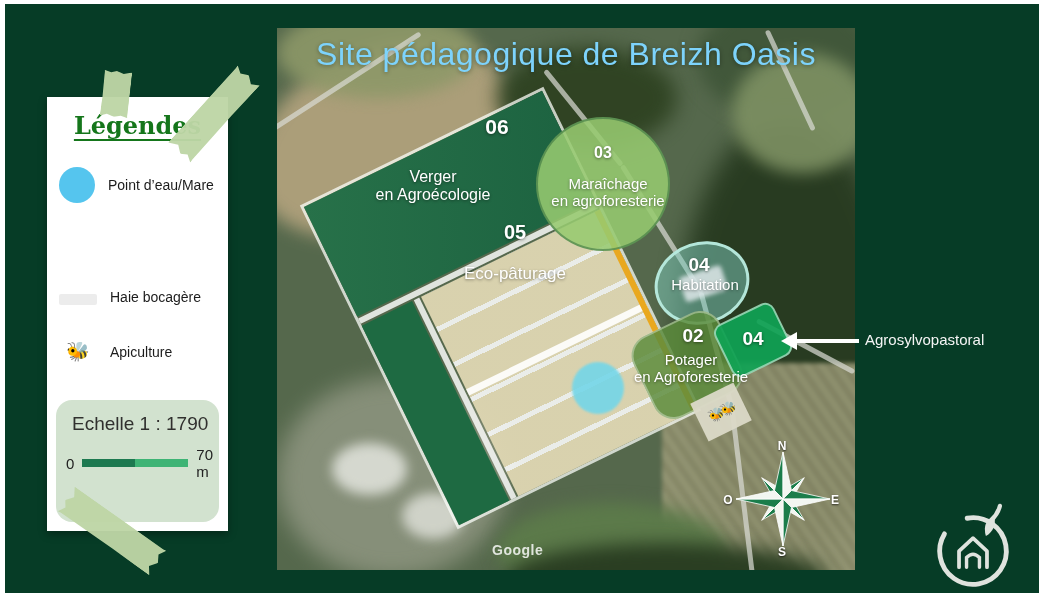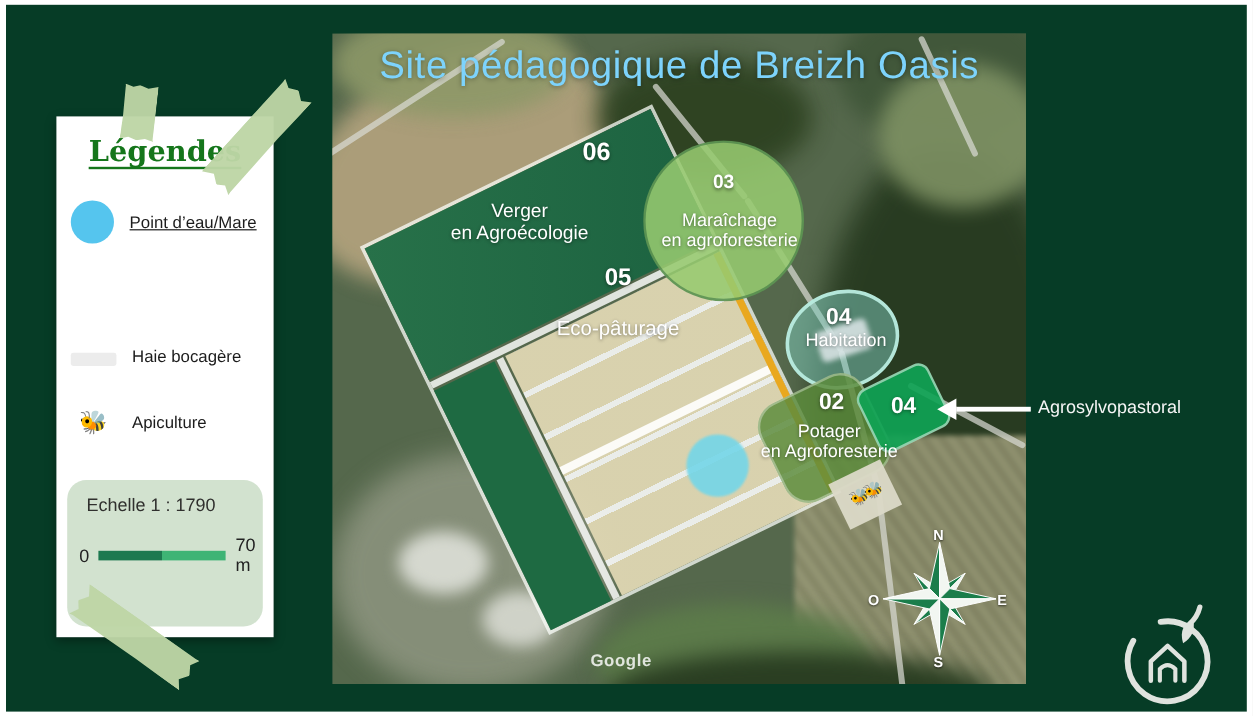--- a/index.html
+++ b/index.html
@@ -64,21 +64,21 @@
   
   .panel { position:absolute; left:42px; top:93px; width:181px; height:434px; background:#ffffff; box-shadow:0 3px 8px rgba(0,0,0,.35); }
   .panel-title { position:absolute; left:0; top:14px; width:100%; text-align:center;
                  font-family:"DejaVu Serif", serif; font-weight:bold; font-size:24px; color:#15761b;
                  text-decoration:underline; text-underline-offset:5px; }
   .lg-row { position:absolute; left:12px; display:flex; align-items:center; gap:13px; color:#1c1c1c; font-size:14px; }
   .sw-circle { width:36px; height:36px; border-radius:50%; flex:0 0 auto; }
   .sw-bar { width:38px; height:11px; border-radius:2px; flex:0 0 auto; }
   .sw-bee { width:38px; text-align:center; font-size:19px; flex:0 0 auto; }
   .scalebox { position:absolute; left:9px; top:303px; width:163px; height:122px; background:#d2e2cf; border-radius:16px; }
-  .scale-text { position:absolute; left:16px; top:13px; font-size:15px; color:#30302e; }
+  .scale-text { position:absolute; left:16px; top:13px; font-size:19px; color:#30302e; }
   .scale-row { position:absolute; left:10px; top:46px; display:flex; align-items:center; gap:8px; font-size:15px; color:#222; }
   .scale-seg { width:53px; height:8px; }
 
   
   .tape { position:absolute; background:#bdd5a6; opacity:.96;
           clip-path:polygon(3% 0,97% 2%,100% 0,96% 25%,100% 50%,95% 75%,100% 100%,60% 97%,3% 98%,0 100%,4% 75%,0 55%,5% 30%,0 0); }
   .tape-a { left:88px; top:76px; width:46px; height:28px; transform:rotate(96deg); }
   .tape-b { left:157px; top:95px; width:104px; height:30px; transform:rotate(-48deg); }
   .tape-c { left:51px; top:512px; width:112px; height:30px; transform:rotate(35deg); }
 
@@ -193,21 +193,21 @@
     <div class="watermark">Google</div>
   </div>
 
   <div class="anno-label">Agrosylvopastoral</div>
   <div class="anno-line"></div>
   <div class="anno-head"></div>
 
   <div class="panel">
     <div class="panel-title">Légendes</div>
 
-    <div class="lg-row" style="top:70px;text-decoration:underline;">
+    <div class="lg-row" style="top:70px;">
       <div class="sw-circle" style="background-color: rgb(85, 197, 238);"></div>
       <span>Point d’eau/Mare</span>
     </div>
 
 
     <div class="lg-row" style="top:192px;align-items:flex-end;">
       <div class="sw-bar" style="background-color: rgb(236, 236, 236);"></div>
       <span>Haie bocagère</span>
     </div>
 

